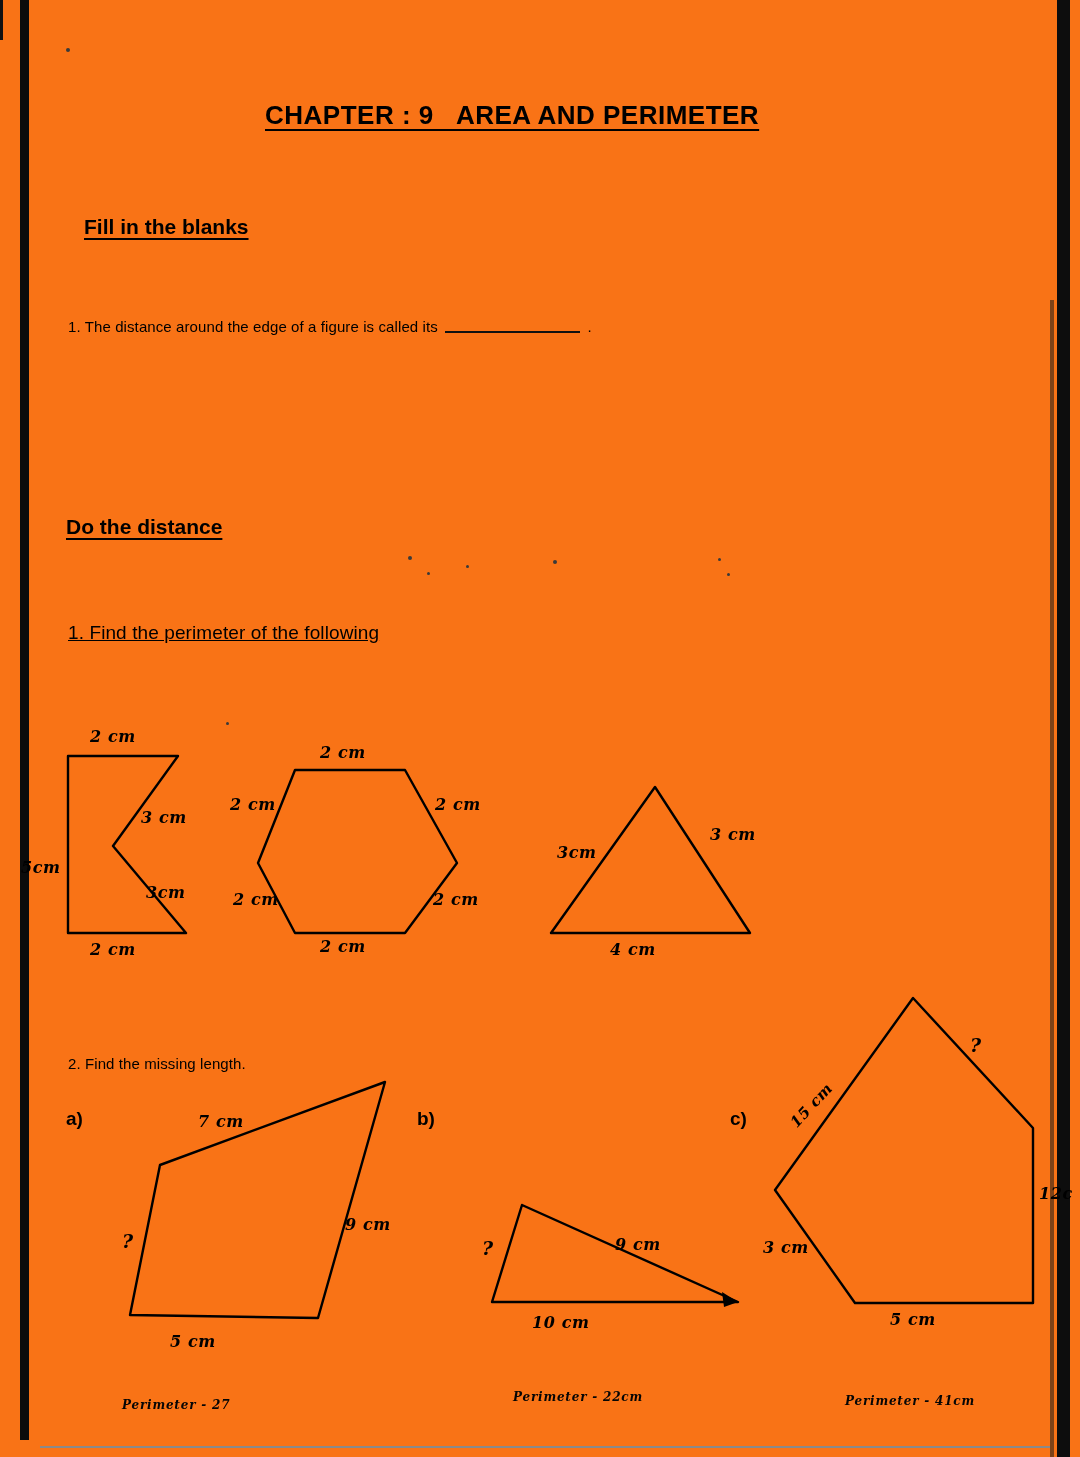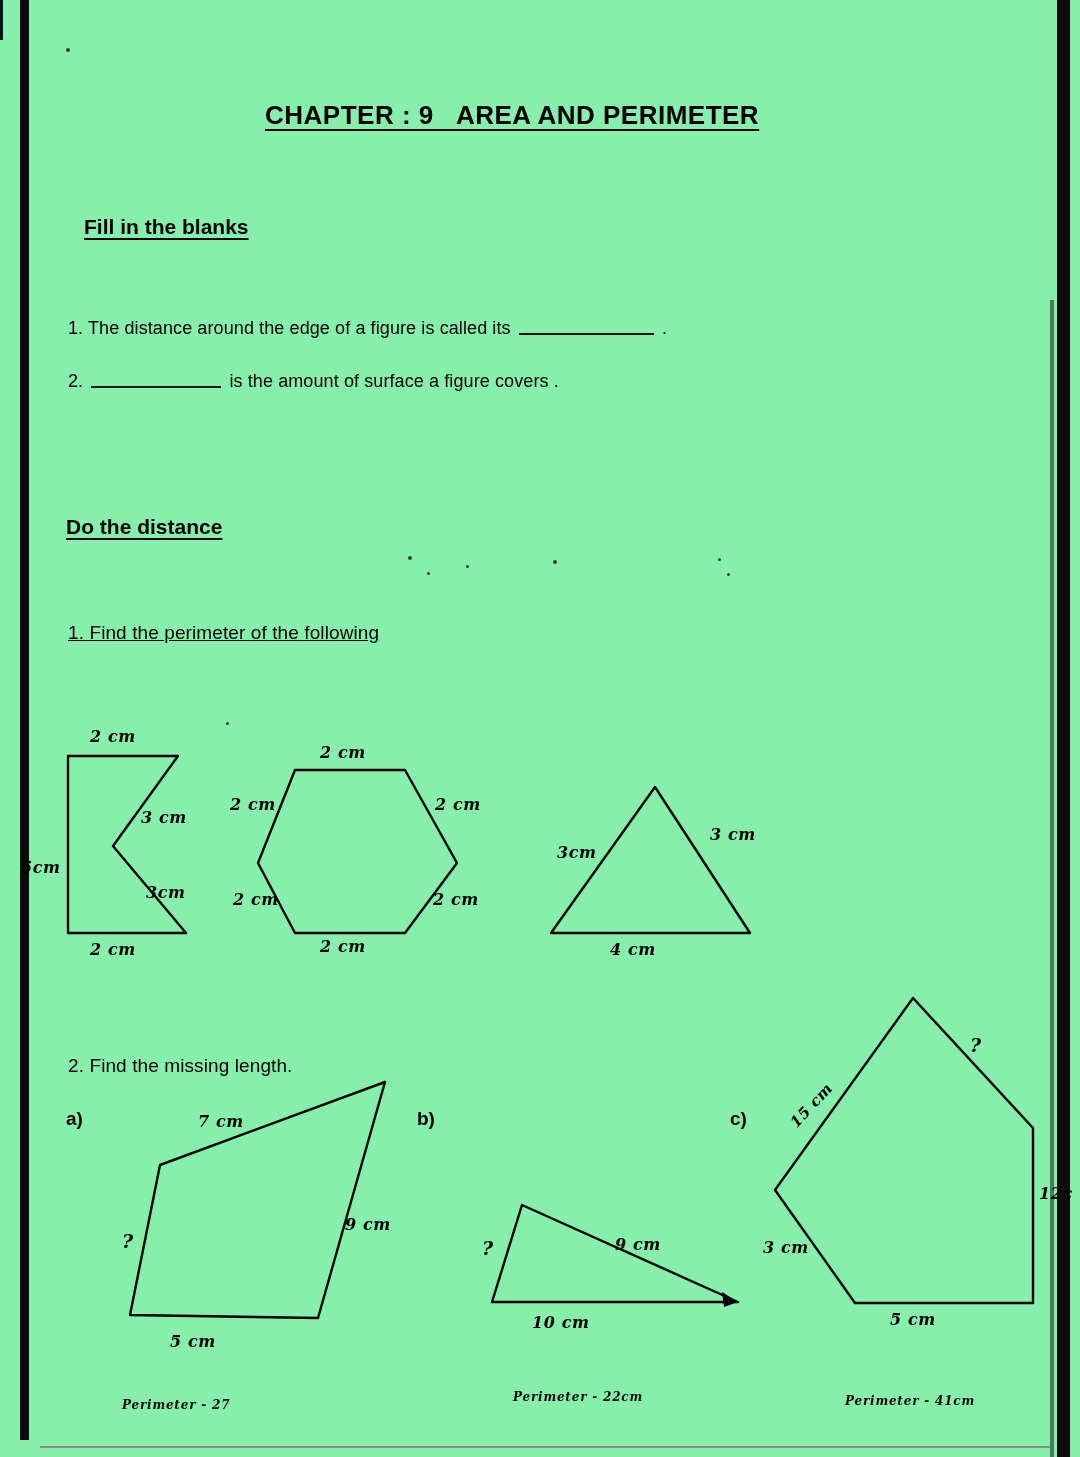--- a/index.html
+++ b/index.html
@@ -5,21 +5,21 @@
 <style>
   html, body {
     margin: 0;
     padding: 0;
     background: #ffffff;
   }
   .page {
     position: relative;
     width: 1080px;
     height: 1457px;
-    background: #86efac;
+    background: #f97316;
     overflow: hidden;
     font-family: "Liberation Sans", sans-serif;
     color: #000000;
   }
 
   
   .scan-edge-left {
     position: absolute;
     left: 20px;
     top: 0px;
@@ -84,29 +84,29 @@
     font-weight: bold;
     text-decoration: underline;
     text-underline-offset: 4px;
     white-space: nowrap;
   }
   .sh-blanks { left: 84px; top: 215px; }
   .sh-do     { left: 66px; top: 515px; }
 
   .q-line {
     position: absolute;
-    font-size: 18px;
+    font-size: 15px;
     white-space: nowrap;
     letter-spacing: .1px;
   }
   .q1 { left: 68px; top: 318px; }
   .q2 { left: 68px; top: 371px; }
   .q3 { left: 68px; top: 424px; }
   .q-do1 { left: 68px; top: 622px; font-size: 19px; text-decoration: underline; }
-  .q-do2 { left: 68px; top: 1055px; font-size: 19px; }
+  .q-do2 { left: 68px; top: 1055px; font-size: 15px; }
 
   .blank-rule {
     display: inline-block;
     border-bottom: 2.4px solid #111;
     vertical-align: baseline;
     margin: 0 3px -1px 3px;
   }
   .bl-1 { width: 135px; }
   .bl-2 { width: 130px; }
   .bl-3 { width: 160px; }
@@ -186,25 +186,20 @@
 
   <div class="section-heading sh-blanks">Fill in the blanks</div>
 
   <div class="q-line q1">
     <span>1.</span>
     <span>The distance around the edge of a figure is called its</span>
     <span class="blank-rule bl-1"></span>
     <span>.</span>
   </div>
 
-  <div class="q-line q2">
-    <span>2.</span>
-    <span class="blank-rule bl-2"></span>
-    <span>is the amount of surface a figure covers .</span>
-  </div>
 
 
   <div class="section-heading sh-do">Do the distance</div>
   <div class="q-line q-do1">1. Find the perimeter of the following</div>
   <div class="q-line q-do2">2. Find the missing length.</div>
 
   <div class="fig f-chevron">
     <svg width="175" height="230" viewBox="0 0 175 230">
       <polygon points="30,28 140,28 75,118 148,205 30,205" fill="none" stroke="#000" stroke-width="2.4" stroke-linejoin="round"></polygon>
     </svg>

